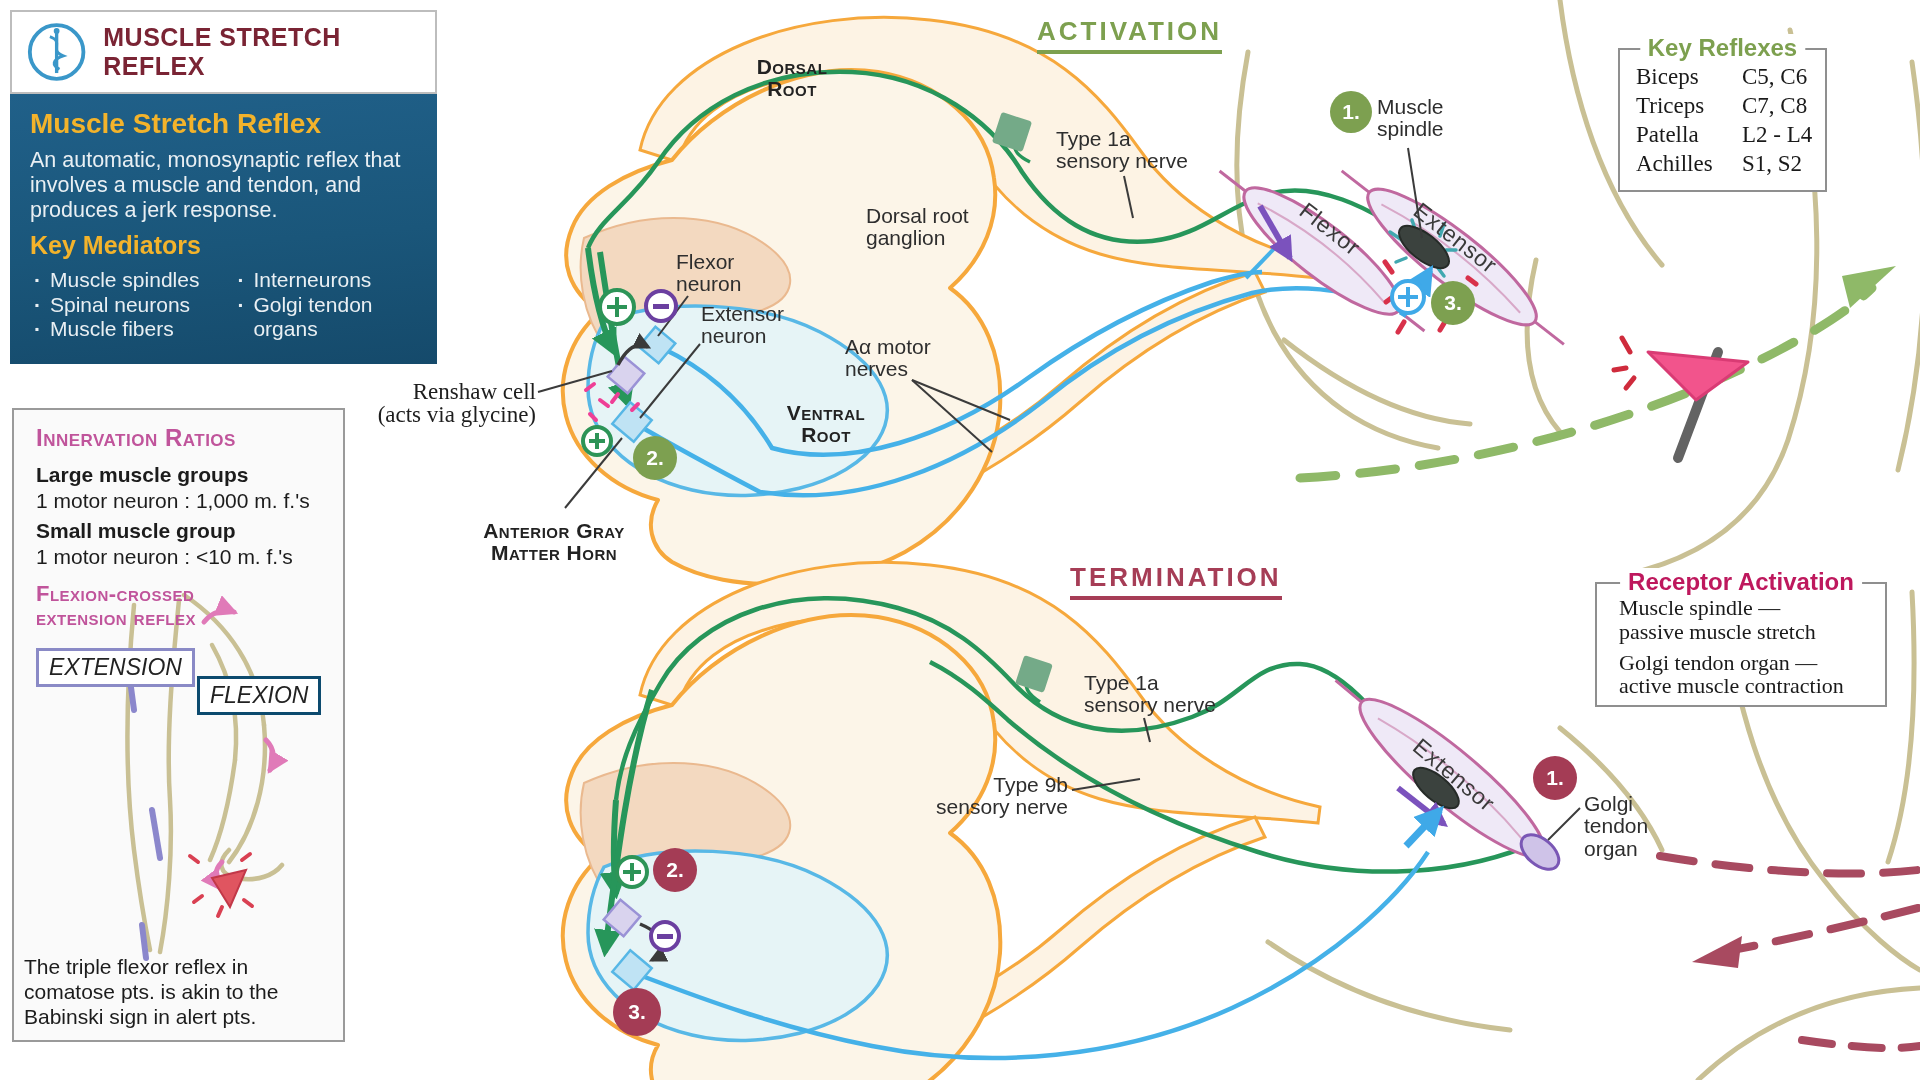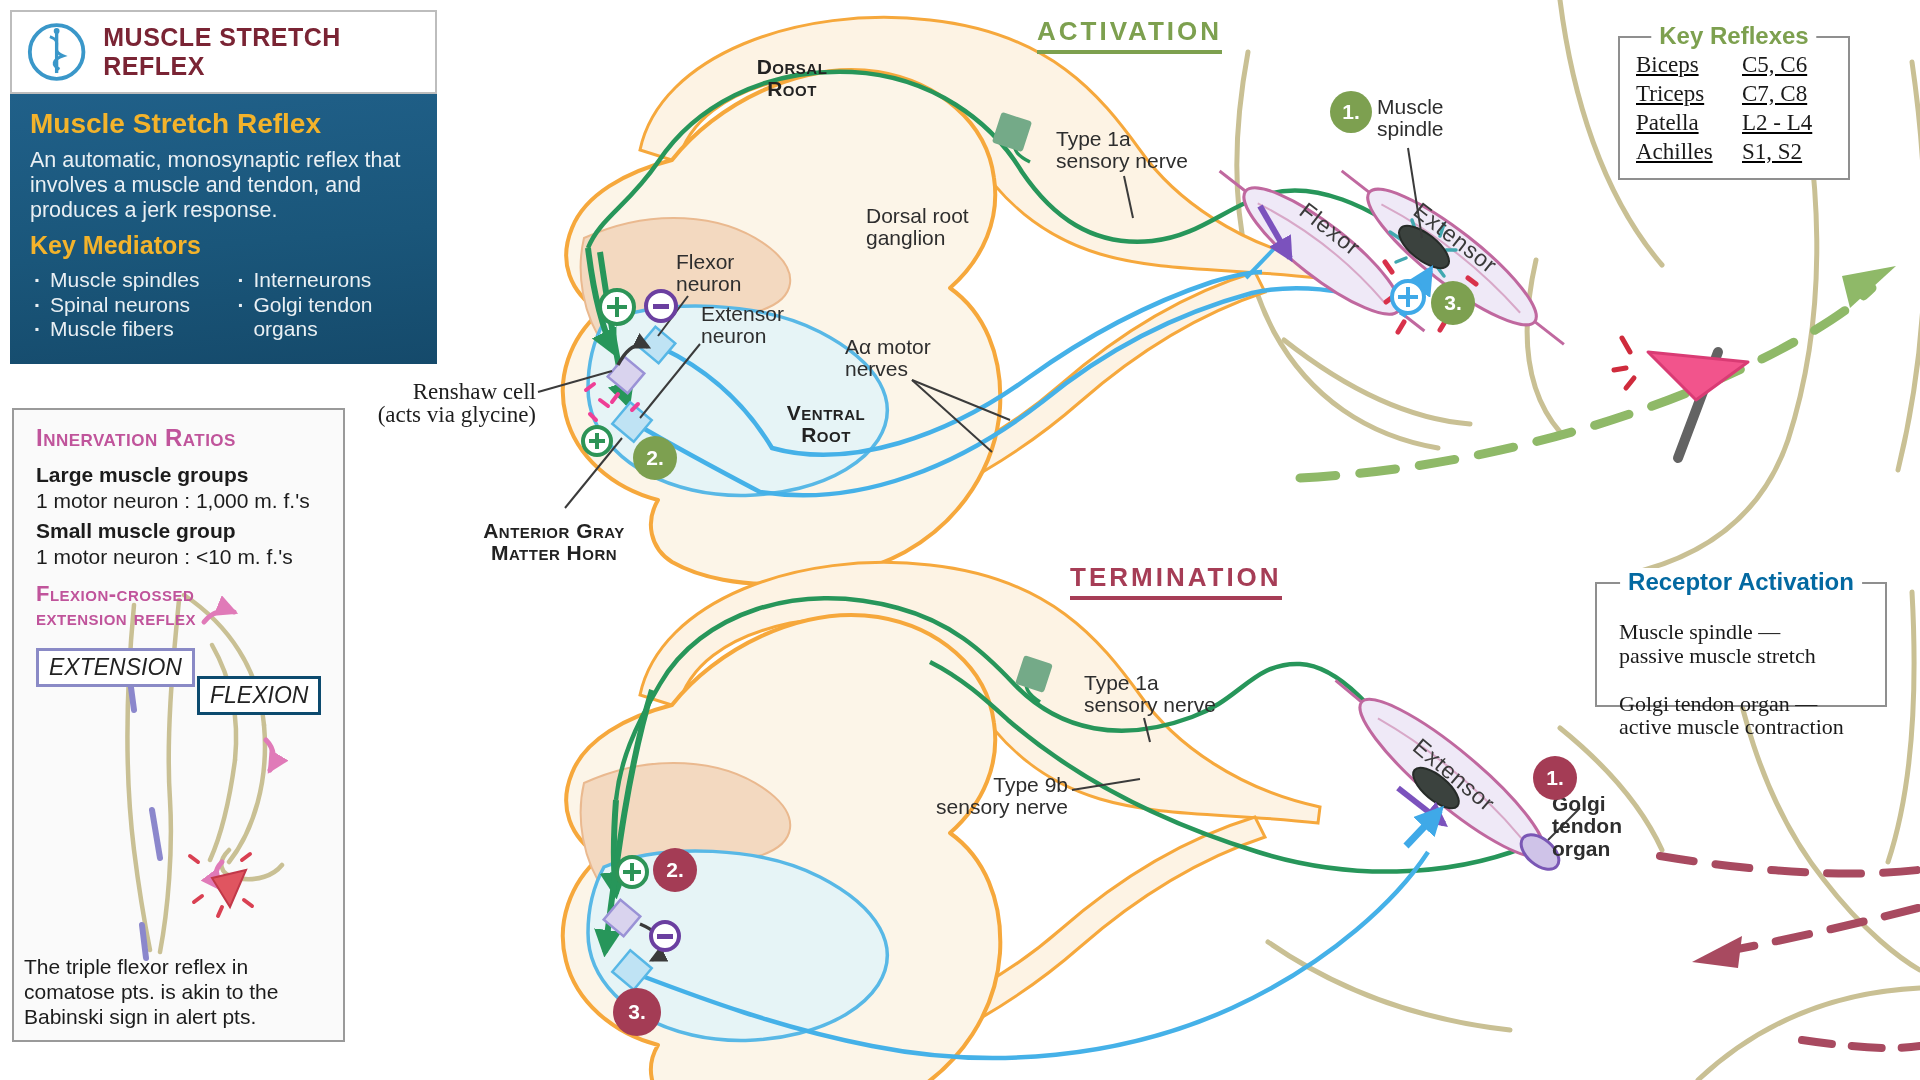--- a/index.html
+++ b/index.html
@@ -55,28 +55,28 @@
   .inn-val{font-size:21px;color:#1c1c1c;line-height:1.2;}
   .tag{position:absolute;background:#fff;font-style:italic;font-size:23px;color:#222;
        padding:3px 10px;z-index:4;}
   #extension-tag{border:3px solid #8a8ac6;}
   #flexion-tag{border:3px solid #0c4a6e;}
   
   .fbox{position:absolute;background:#fff;border:2px solid #8f8f8f;box-sizing:border-box;z-index:2;}
   .flegend{position:absolute;top:-16px;left:50%;transform:translateX(-50%);background:#fff;
            padding:0 8px;white-space:nowrap;font-weight:800;font-size:24px;}
   .flegend.green{color:#7da04f;}
-  .flegend.pink{color:#0369a1;}
-  #key-reflexes-box{left:1618px;top:36px;width:232px;height:144px;text-decoration:underline;}
+  .flegend.pink{color:#be185d;}
+  #key-reflexes-box{left:1618px;top:48px;width:209px;height:144px;}
   .kr-row{display:flex;font-family:"Liberation Serif",serif;font-size:23px;color:#1a1a1a;
           padding:1.5px 0 1.5px 16px;}
   .kr-name{width:106px;}
   #receptor-box{left:1595px;top:582px;width:292px;height:125px;}
   .ra-item{font-family:"Liberation Serif",serif;font-size:22px;line-height:1.08;color:#1a1a1a;
-           white-space:pre-line;margin-bottom:7px;margin-top:24px;}
+           white-space:pre-line;margin-bottom:7px;}
 </style>
 </head>
 <body>
 
 <div id="canvas">
 
   <svg class="abs" style="left:0;top:0;z-index:1;" width="1920" height="1080" viewBox="0 0 1920 1080">
     <defs>
       <marker id="mG" viewBox="0 0 10 10" refX="8" refY="5" markerWidth="4.6" markerHeight="4.6" orient="auto-start-reverse">
         <path d="M0,0 L10,5 L0,10 z" fill="#27965a"></path>
@@ -398,21 +398,21 @@
   <div class="sign plus green-ic" style="left:598px;top:288px;width:38px;height:38px;"></div>
   <div class="sign minus purple-ic" style="left:644px;top:289px;width:34px;height:34px;"></div>
   <div class="sign plus green-ic" style="left:581px;top:425px;width:32px;height:32px;"></div>
   <div class="sign plus blue-ic" style="left:1390px;top:279px;width:36px;height:36px;"></div>
 
   <div class="lbl" style="left:1084px;top:672px;">Type 1a
 sensory nerve</div>
   <div class="lbl rt" style="left:930px;top:774px;width:138px;">Type 9b
 sensory nerve</div>
   <div class="lbl rot40" style="left:1424px;top:734px;">Extensor</div>
-  <div class="lbl" style="left:1552px;top:793px;font-weight:bold;">Golgi
+  <div class="lbl" style="left:1584px;top:793px;">Golgi
 tendon
 organ</div>
 
   <div class="badge maroon" style="left:1533px;top:756px;width:44px;height:44px;">1.</div>
   <div class="badge maroon" style="left:653px;top:848px;width:44px;height:44px;">2.</div>
   <div class="badge maroon" style="left:613px;top:988px;width:48px;height:48px;">3.</div>
 
   <div class="sign plus green-ic" style="left:615px;top:855px;width:34px;height:34px;"></div>
   <div class="sign minus purple-ic" style="left:649px;top:920px;width:32px;height:32px;"></div>
 

